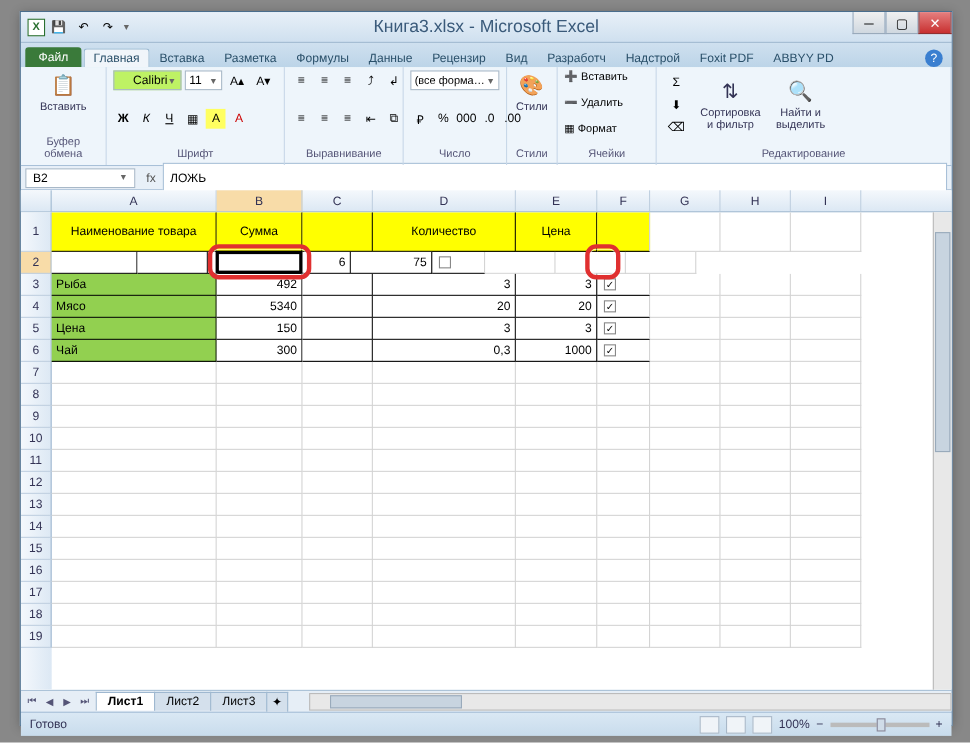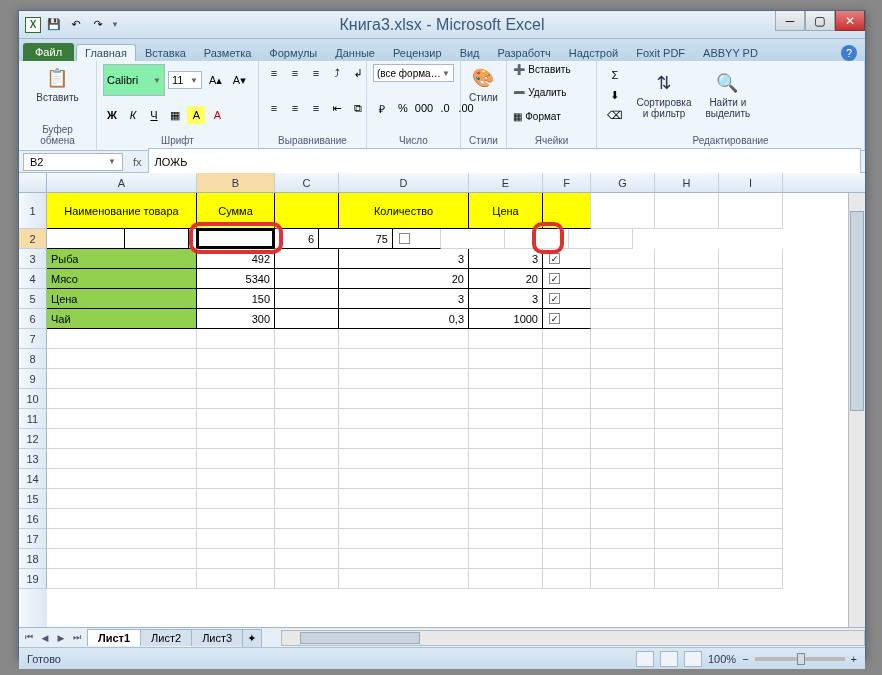--- a/index.html
+++ b/index.html
@@ -18,21 +18,21 @@
 .rtab { padding: 2px 8px; font-size: 11px; color: #2a506a; border: 1px solid transparent; border-bottom: none; cursor: default; }
 .rtab.active { background: #f0f5fa; border-color: #9ab8d0; border-radius: 3px 3px 0 0; }
 .help-icon { margin-left: auto; margin-right: 8px; width: 16px; height: 16px; border-radius: 50%; background: #3a7fd0; color: #fff; font-size: 11px; display: flex; align-items: center; justify-content: center; }
 .ribbon { height: 90px; background: #eef5fb; border-bottom: 1px solid #a8c0d8; display: flex; }
 .rgroup { border-right: 1px solid #c8d8e8; padding: 3px 6px; display: flex; flex-direction: column; justify-content: space-between; position: relative; }
 .rgroup-label { font-size: 10px; color: #557; text-align: center; padding: 1px 0; }
 .rgrow { display: flex; gap: 3px; align-items: center; }
 .rbtn { padding: 1px 3px; font-size: 11px; border: 1px solid transparent; min-width: 18px; height: 18px; display: flex; align-items: center; justify-content: center; }
 .big-btn { display: flex; flex-direction: column; align-items: center; gap: 2px; font-size: 10px; color: #335; padding: 2px 4px; }
 .big-btn .bicon { width: 24px; height: 24px; display: flex; align-items: center; justify-content: center; font-size: 18px; }
-.font-combo { width: 62px; height: 32px; border: 1px solid #a8b8c8; background: #86efac; font-size: 11px; padding: 0 3px; display: flex; align-items: center; justify-content: space-between; }
+.font-combo { width: 62px; height: 18px; border: 1px solid #a8b8c8; background: #bef264; font-size: 11px; padding: 0 17px; display: flex; align-items: center; justify-content: space-between; }
 .size-combo { width: 34px; height: 18px; border: 1px solid #a8b8c8; background: #fff; font-size: 11px; padding: 0 3px; display: flex; align-items: center; justify-content: space-between; }
 .num-combo { width: 84px; height: 18px; border: 1px solid #a8b8c8; background: #fff; font-size: 10px; padding: 0 3px; display: flex; align-items: center; justify-content: space-between; }
 .dd { font-size: 8px; color: #666; }
 .fbar { height: 22px; background: #e8f0f8; border-bottom: 1px solid #a8c0d8; display: flex; align-items: center; }
 .name-box { width: 100px; height: 18px; background: #fff; border: 1px solid #a8b8c8; margin: 0 4px; font-size: 11px; padding: 0 6px; display: flex; align-items: center; justify-content: space-between; }
 .fx-label { font-size: 11px; color: #555; margin: 0 6px; }
 .formula-input { flex: 1; height: 28px; background: #fff; border: 1px solid #a8c0d8; font-size: 11px; padding: 0 6px; display: flex; align-items: center; margin-right: 4px; }
 .grid-container { position: relative; height: 454px; background: #fff; display: flex; flex-direction: column; }
 .colheaders { display: flex; height: 20px; background: linear-gradient(#f4f8fc,#dce8f4); border-bottom: 1px solid #9fb8d0; }
 .corner { width: 28px; border-right: 1px solid #9fb8d0; background: linear-gradient(#f4f8fc,#dce8f4); }

